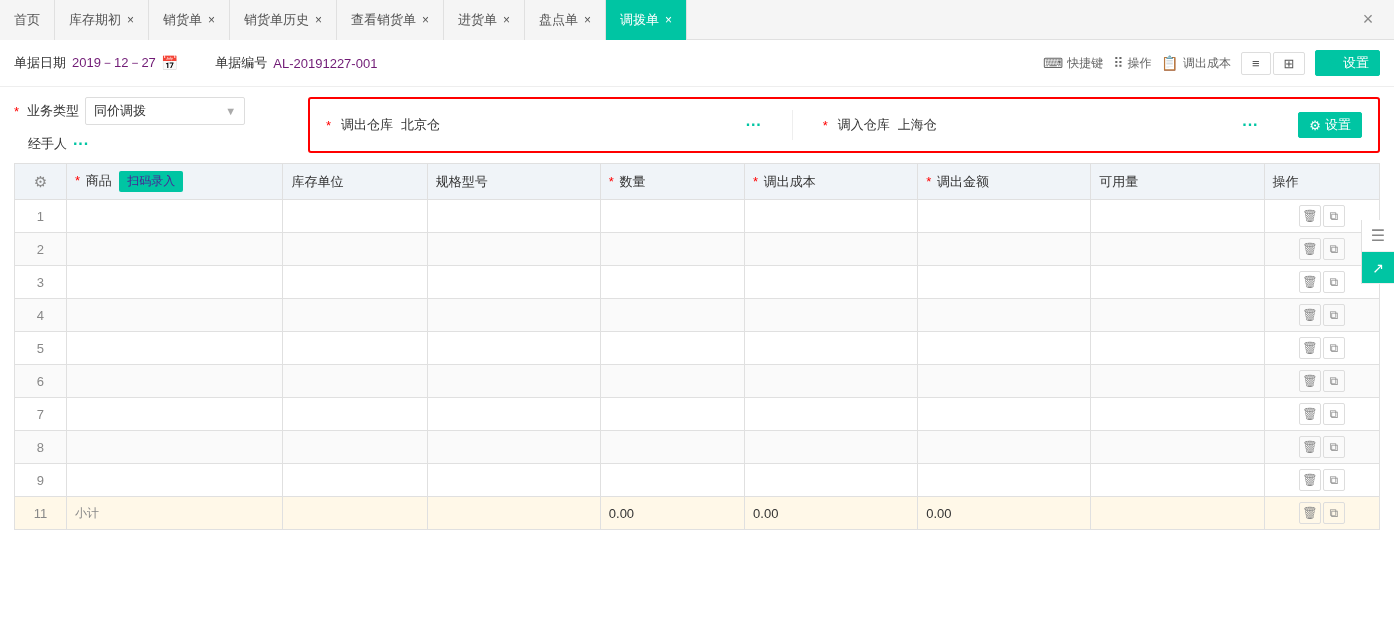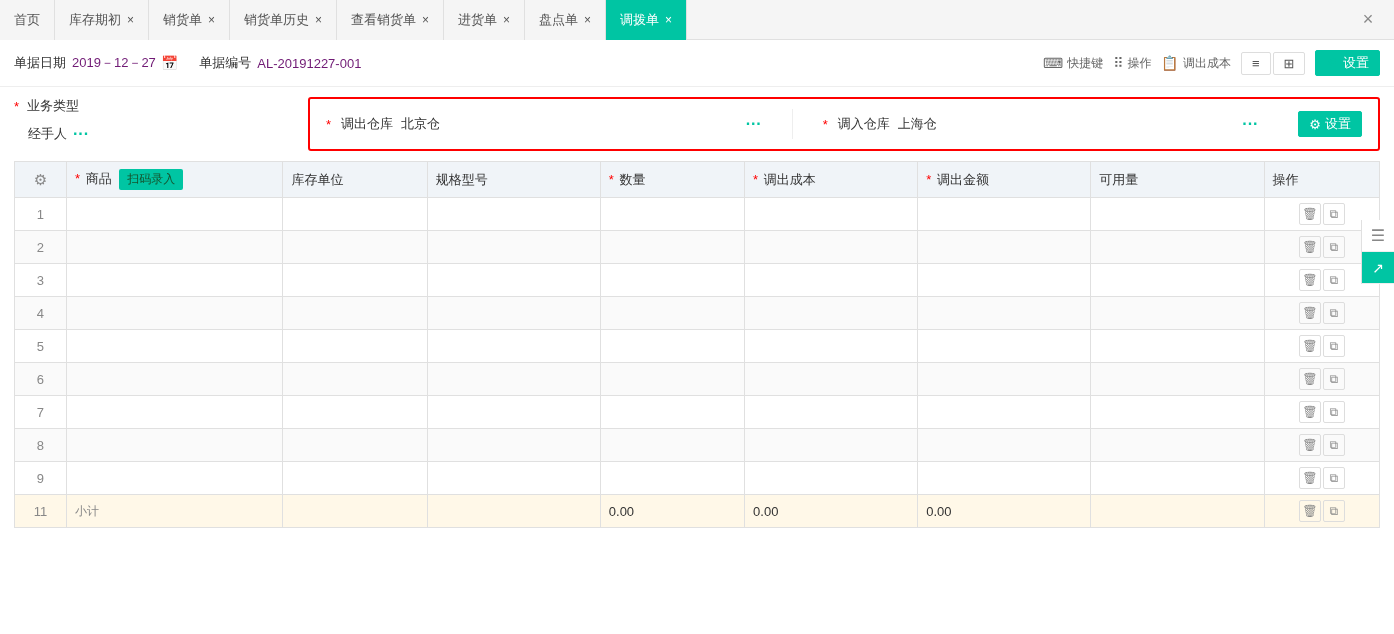--- a/index.html
+++ b/index.html
@@ -28,21 +28,21 @@
     .close-window-btn {
       width: 32px; height: 32px; display: flex; align-items: center; justify-content: center;
       cursor: pointer; font-size: 18px; color: #888;
     }
 
     
     .form-header {
       display: flex; align-items: center; padding: 10px 14px; border-bottom: 1px solid #eee;
       gap: 20px;
     }
-    .form-header-left { display: flex; align-items: center; gap: 20px; flex: 1; }
+    .form-header-left { display: flex; align-items: center; gap: 36px; flex: 1; }
     .form-field { display: flex; align-items: center; gap: 6px; }
     .form-field label { font-size: 13px; color: #333; white-space: nowrap; }
     .form-field .value { color: #701a75; font-size: 13px; text-align: center; }
     .cal-icon { font-size: 14px; color: #00c5a3; cursor: pointer; }
     .header-actions { display: flex; align-items: center; gap: 10px; }
     .header-action-btn {
       display: flex; align-items: center; gap: 4px; font-size: 12px; color: #666; cursor: pointer;
     }
     .header-action-btn .icon { font-size: 14px; }
 
@@ -79,21 +79,21 @@
     
     .table-container { padding: 0 14px; overflow-x: auto; }
     table { width: 100%; border-collapse: collapse; font-size: 13px; }
     thead tr { background: #f0f4f8; }
     thead th {
       border: 1px solid #e0e0e0; padding: 7px 8px; text-align: left;
       font-weight: normal; color: #333; white-space: nowrap;
     }
     thead th .required { color: #f00; }
     .scan-btn {
-      background: #00c5a3; color: #14532d; border: none; padding: 2px 8px;
+      background: #00c5a3; color: #4c1d95; border: none; padding: 2px 8px;
       border-radius: 2px; cursor: pointer; font-size: 12px; margin-left: 4px;
     }
     tbody tr td {
       border: 1px solid #e0e0e0; padding: 5px 8px; height: 32px; color: #333;
     }
     tbody tr:nth-child(even) { background: #fafafa; }
     tbody tr.subtotal-row { background: #fff8e8; }
     .row-num { color: #888; text-align: center; width: 30px; }
     .op-cell { text-align: center; white-space: nowrap; }
     .op-btn {
@@ -198,20 +198,24 @@
       <span>设置</span>
     </button>
   </div>
 </div>
 
 <div class="form-row2">
   <div class="form-left">
     <div class="field-row">
       <span class="required">*</span>
       <label>业务类型</label>
+      <div class="field-input" style="min-width:160px;">
+        <span>同价调拨</span>
+        <span class="arrow">▼</span>
+      </div>
     </div>
     <div class="field-row">
       <label style="margin-left:14px;">经手人</label>
       <span class="ellipsis-btn">···</span>
     </div>
   </div>
 
   <div class="warehouse-box">
     <div class="warehouse-field">
       <span class="required">*</span>

